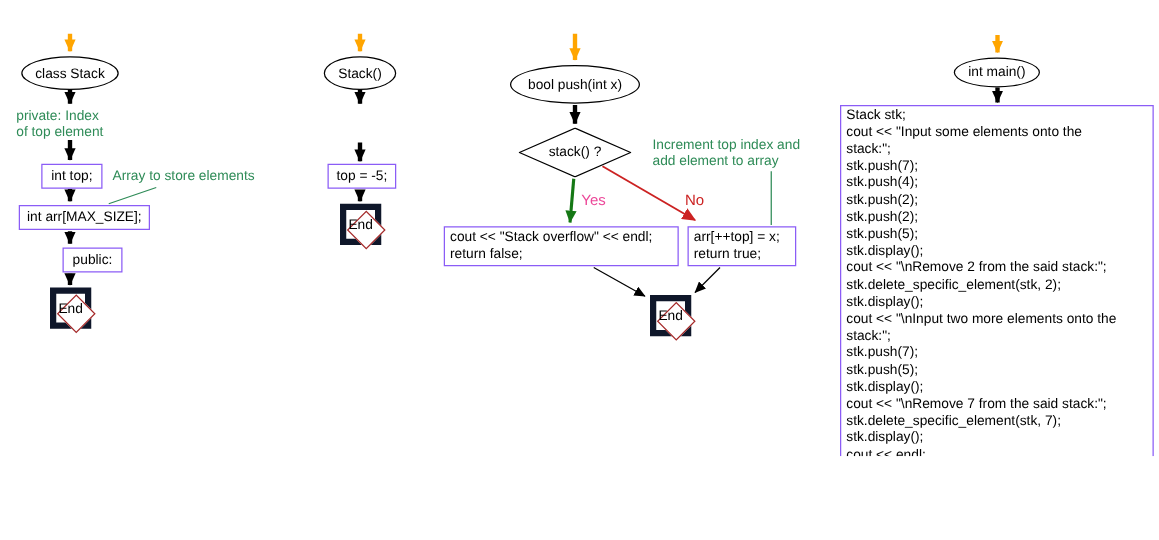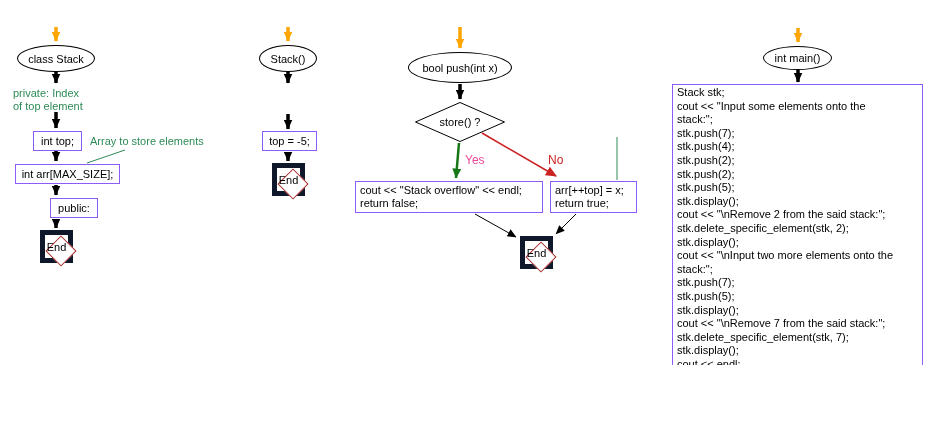--- a/index.html
+++ b/index.html
@@ -129,24 +129,26 @@
     <span class="end-text">End</span>
   </div>
 
   <div class="abs node ellipse" style="left:408px;top:52px;width:104px;height:31px;">
     <span>bool push(int x)</span>
   </div>
   <div class="abs decision" style="left:415px;top:102px;width:90px;height:40px;">
     <svg width="90" height="40">
       <polygon points="45,0.5 89.5,20 45,39.5 0.5,20" fill="#ffffff" stroke="#000000" stroke-width="1"></polygon>
     </svg>
-    <span class="decision-label">store() ?</span>
+    <span class="decision-label">stack() ?</span>
   </div>
   <div class="abs edge-label yes" style="left:465px;top:153px;">Yes</div>
   <div class="abs edge-label no" style="left:548px;top:153px;">No</div>
+  <div class="abs comment" style="left:522px;top:110px;">Increment top index and
+add element to array</div>
   <div class="abs node rect multi" style="left:355px;top:181px;width:188px;height:32px;">cout &lt;&lt; "Stack overflow" &lt;&lt; endl;
 return false;</div>
   <div class="abs node rect multi" style="left:550px;top:181px;width:87px;height:32px;">arr[++top] = x;
 return true;</div>
   <div class="abs end-node" style="left:520px;top:236px;">
     <div class="end-diamond"></div>
     <span class="end-text">End</span>
   </div>
 
   <div class="abs node ellipse" style="left:763px;top:46px;width:69px;height:24px;">

